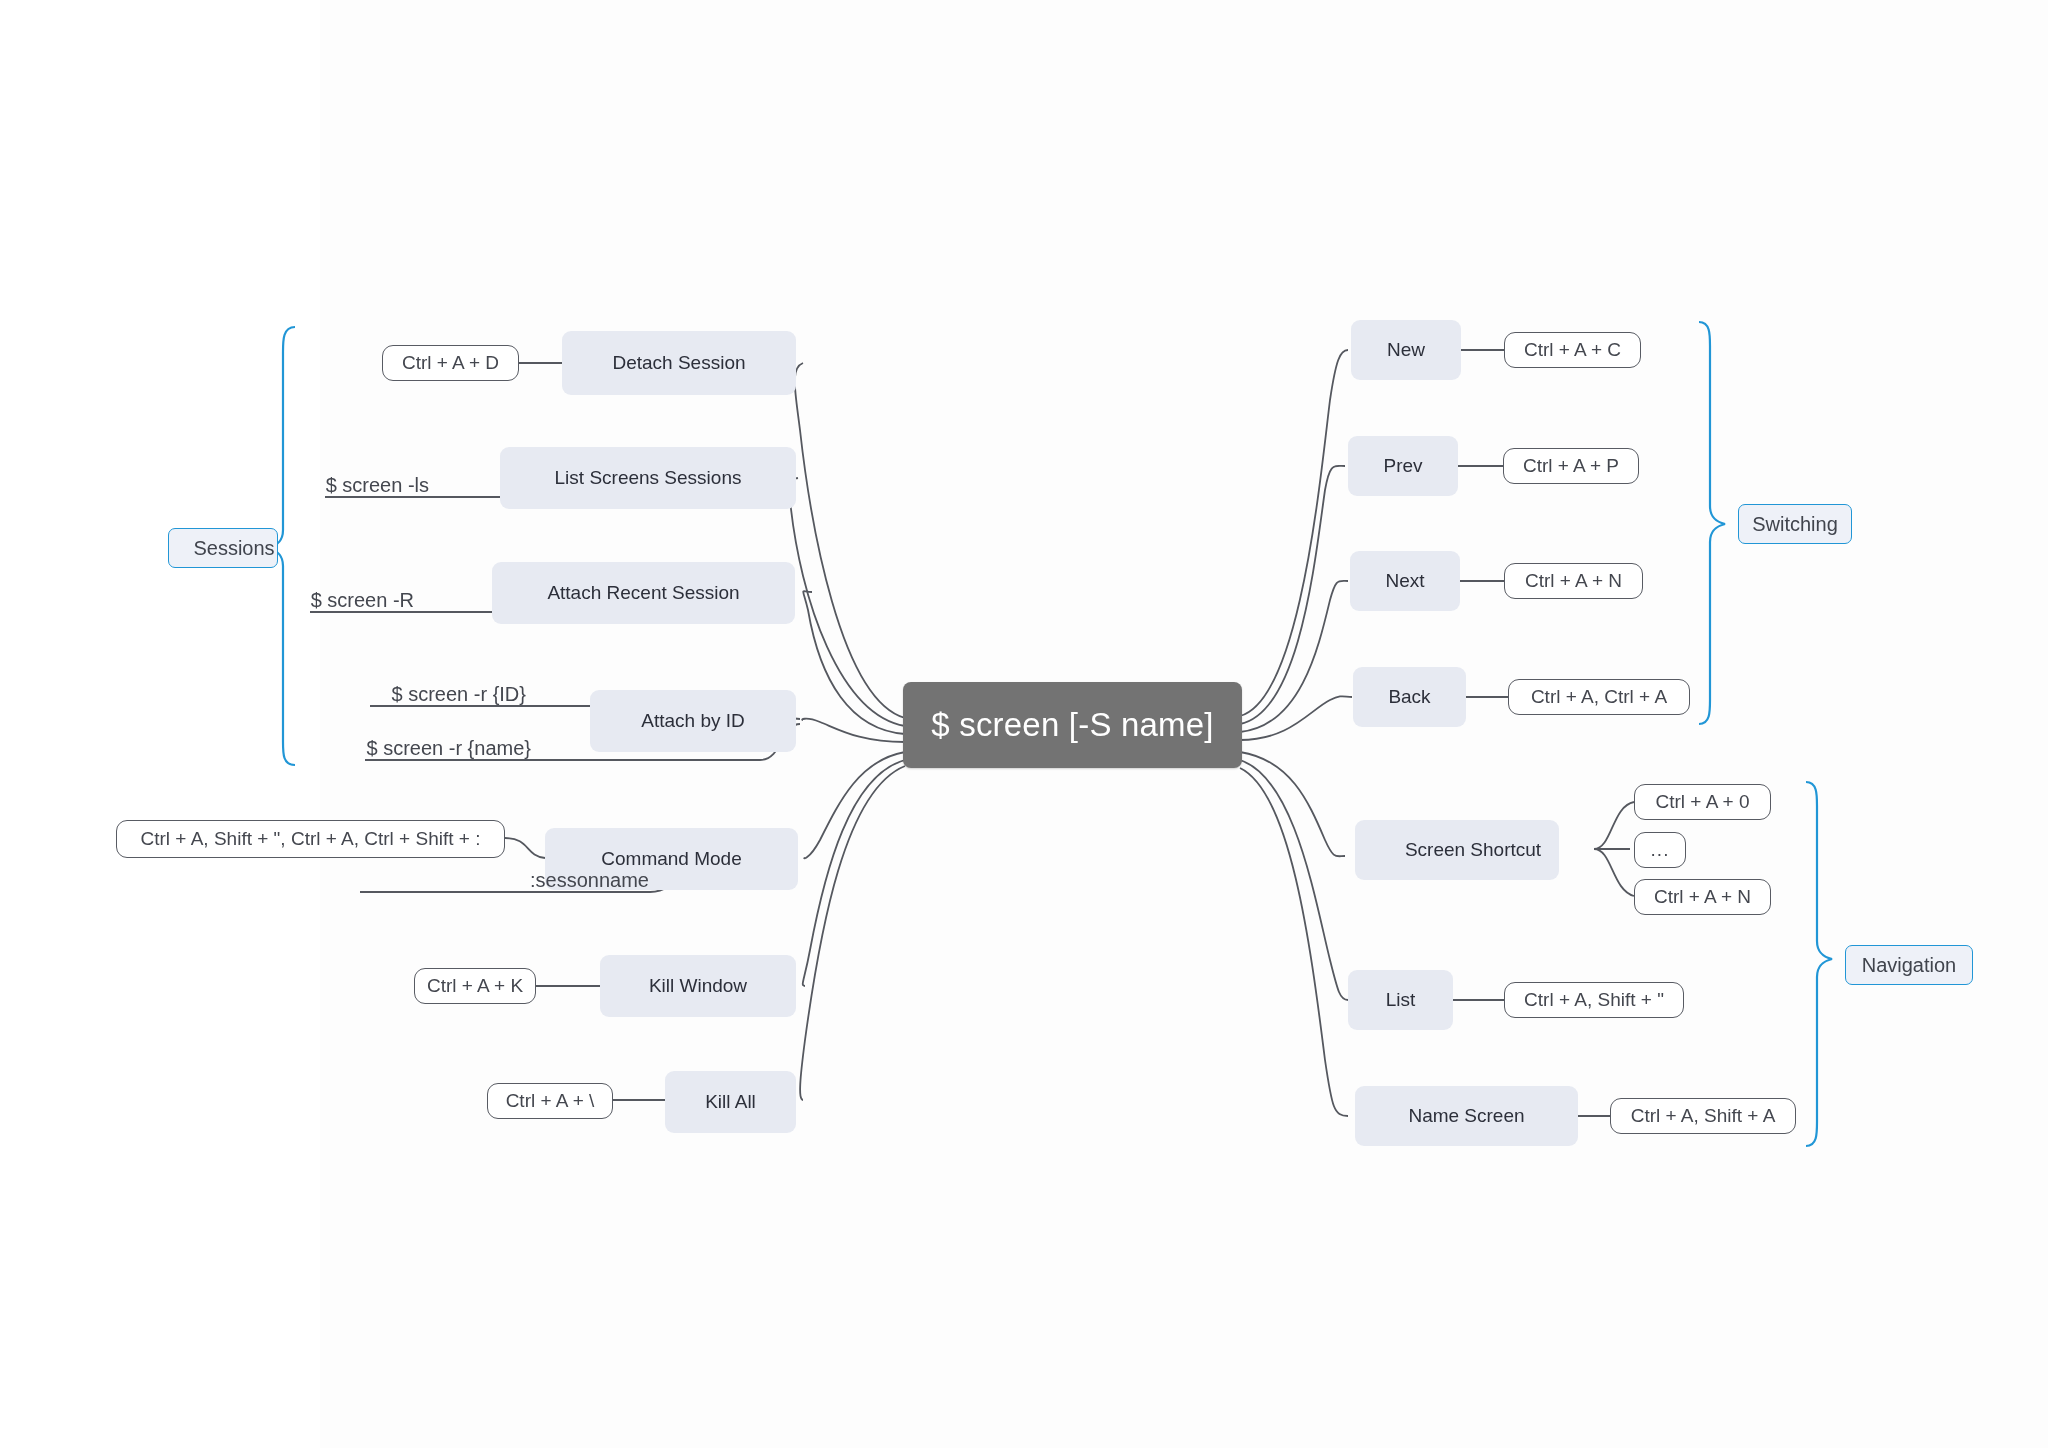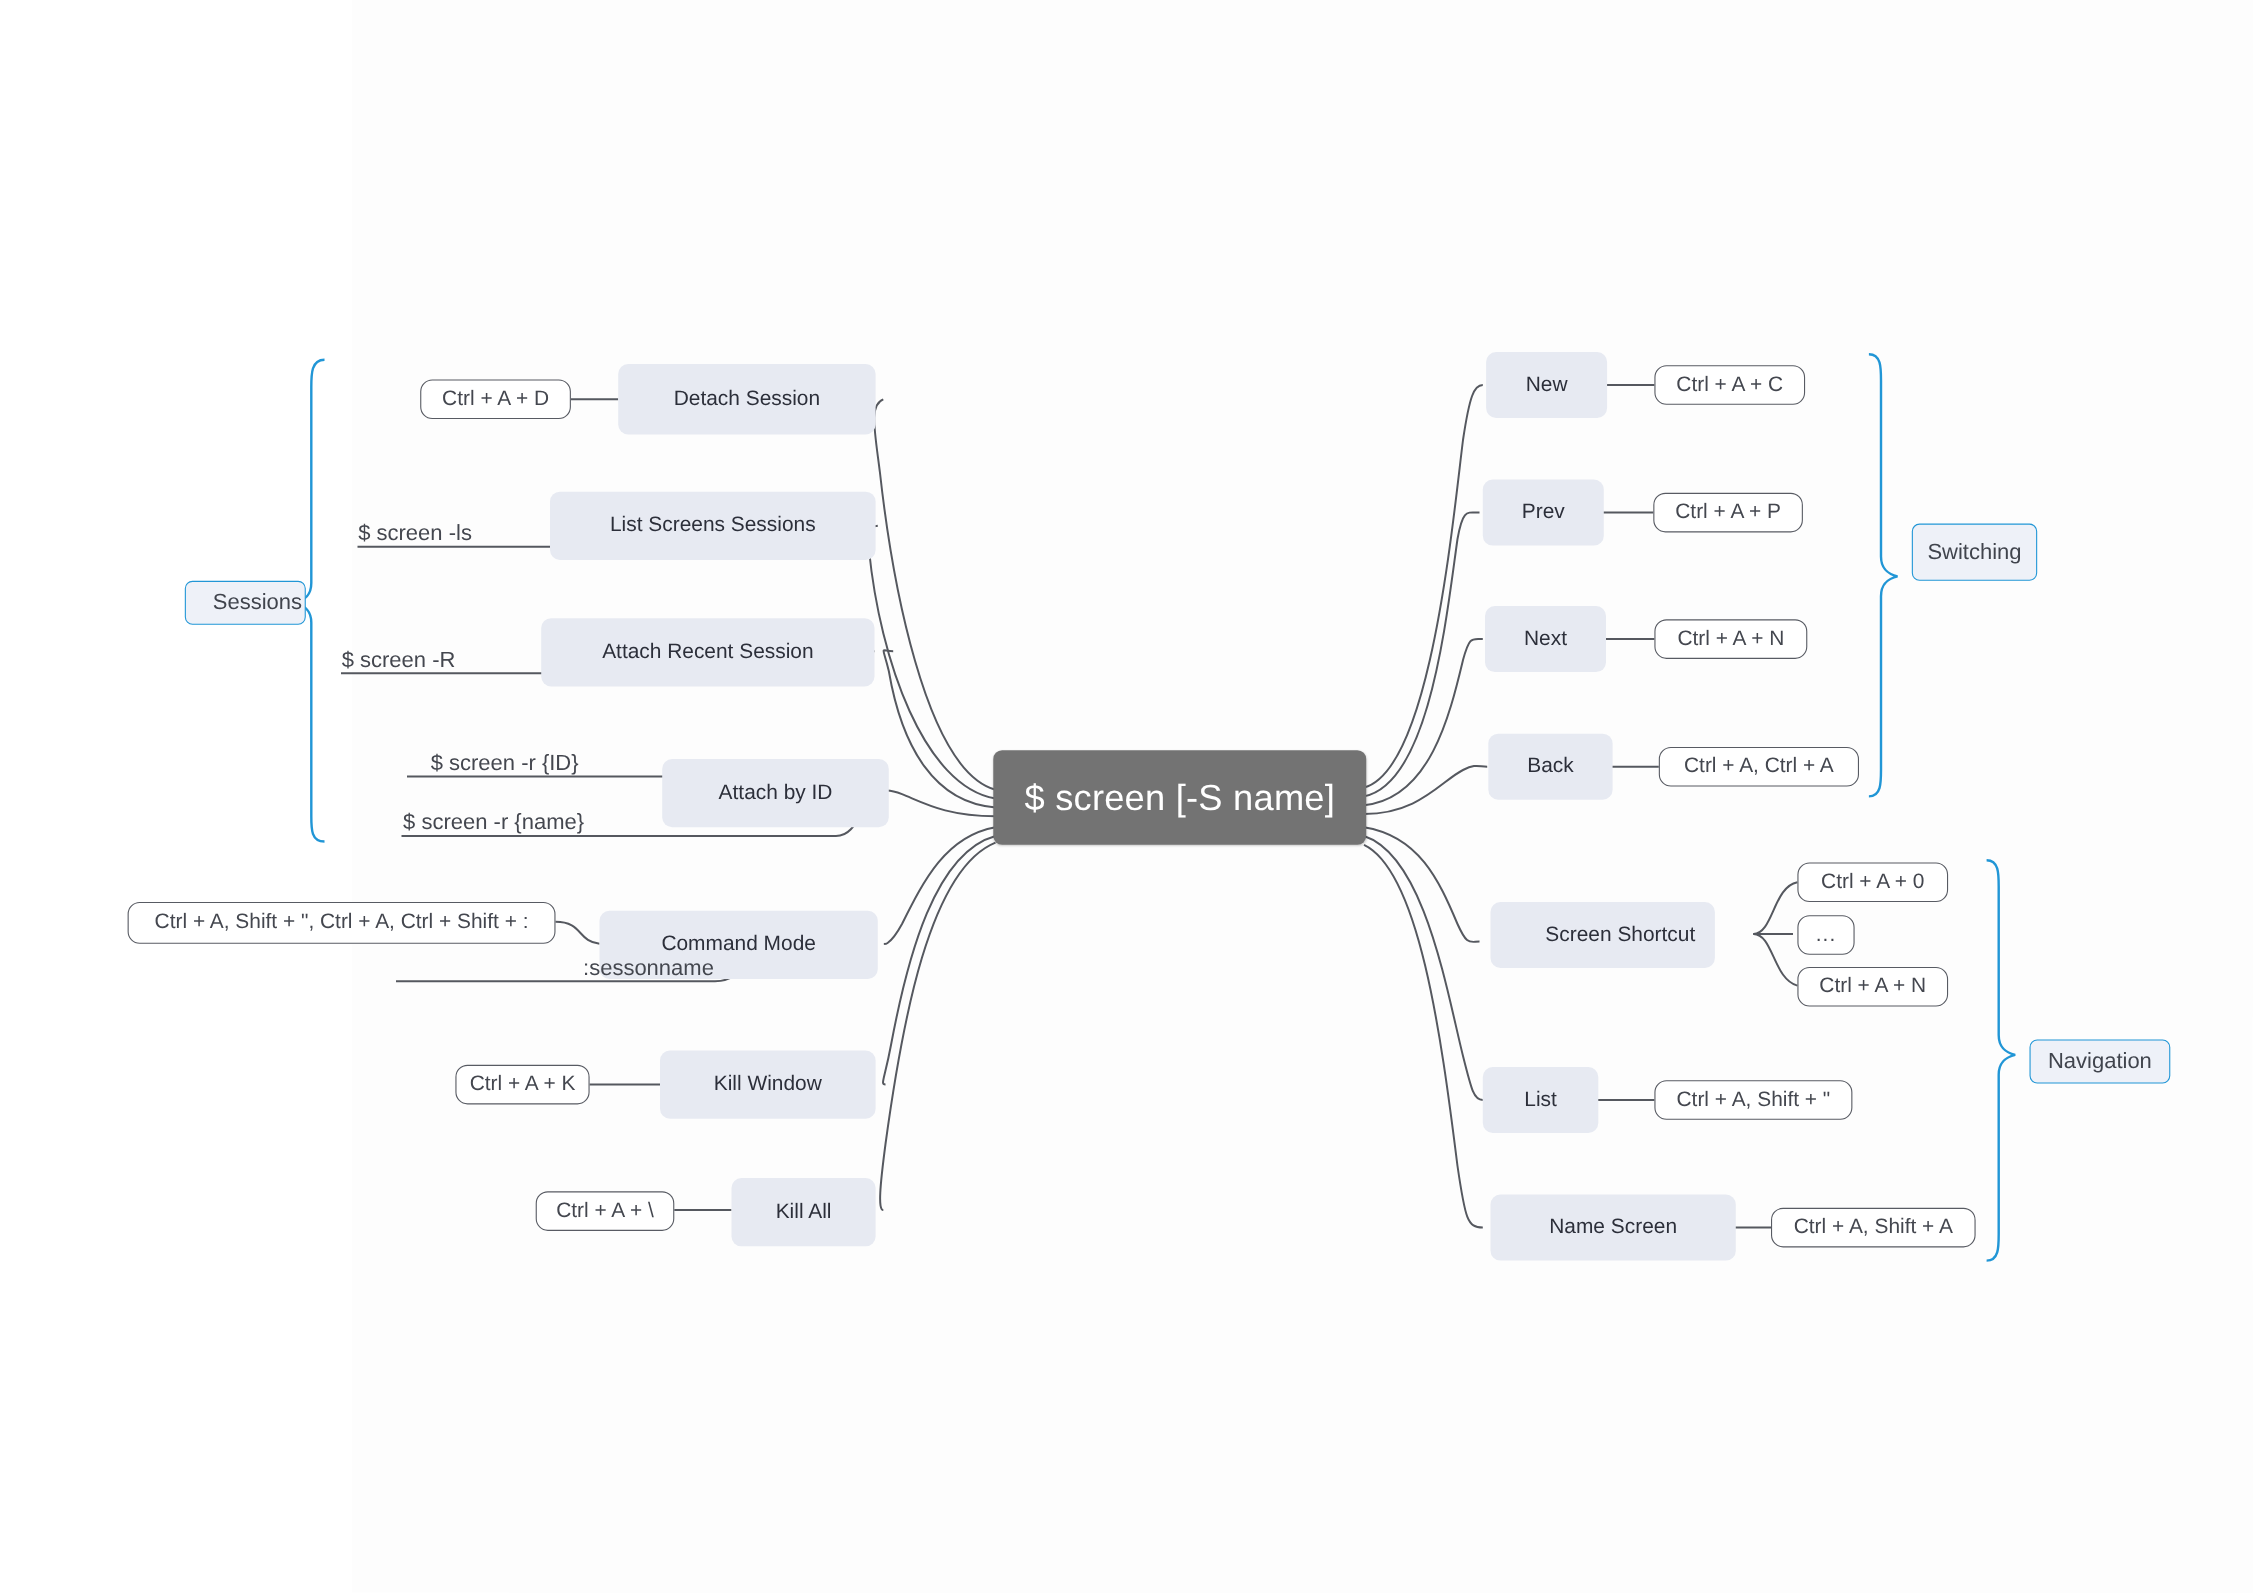--- a/index.html
+++ b/index.html
@@ -141,21 +141,21 @@
     </g>
   </svg>
 
   <div class="node root" style="left:903px;top:682px;width:339px;height:86px;">
     <span>$ screen [-S name]</span>
   </div>
 
   <div class="node chip" style="left:168px;top:528px;width:110px;height:40px;padding-left:22px;">
     <span>Sessions</span>
   </div>
-  <div class="node chip" style="left:1738px;top:476px;width:114px;height:52px;">
+  <div class="node chip" style="left:1738px;top:504px;width:114px;height:40px;">
     <span>Switching</span>
   </div>
   <div class="node chip" style="left:1845px;top:945px;width:128px;height:40px;">
     <span>Navigation</span>
   </div>
 
   <div class="node topic" style="left:562px;top:331px;width:234px;height:64px;">
     <span>Detach Session</span>
   </div>
   <div class="node pill" style="left:382px;top:345px;width:137px;height:36px;">
@@ -169,21 +169,21 @@
     <span>$ screen -ls</span>
   </div>
 
   <div class="node topic" style="left:492px;top:562px;width:303px;height:62px;">
     <span>Attach Recent Session</span>
   </div>
   <div class="uline" style="left:240px;top:570px;width:180px;height:42px;">
     <span>$ screen -R</span>
   </div>
 
-  <div class="node topic" style="left:590px;top:690px;width:206px;height:62px;margin-left:12px;">
+  <div class="node topic" style="left:590px;top:690px;width:206px;height:62px;">
     <span>Attach by ID</span>
   </div>
   <div class="uline" style="left:300px;top:664px;width:232px;height:42px;">
     <span>$ screen -r {ID}</span>
   </div>
   <div class="uline" style="left:295px;top:718px;width:242px;height:42px;">
     <span>$ screen -r {name}</span>
   </div>
 
   <div class="node topic" style="left:545px;top:828px;width:253px;height:62px;">

